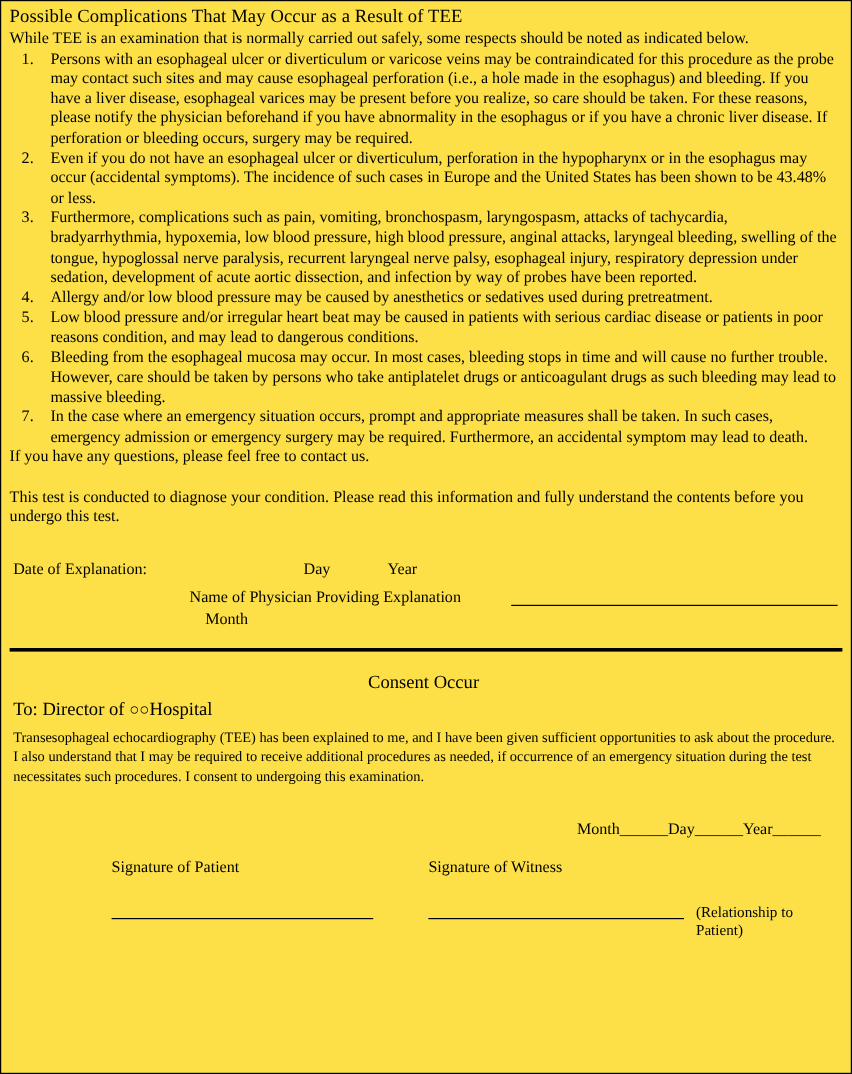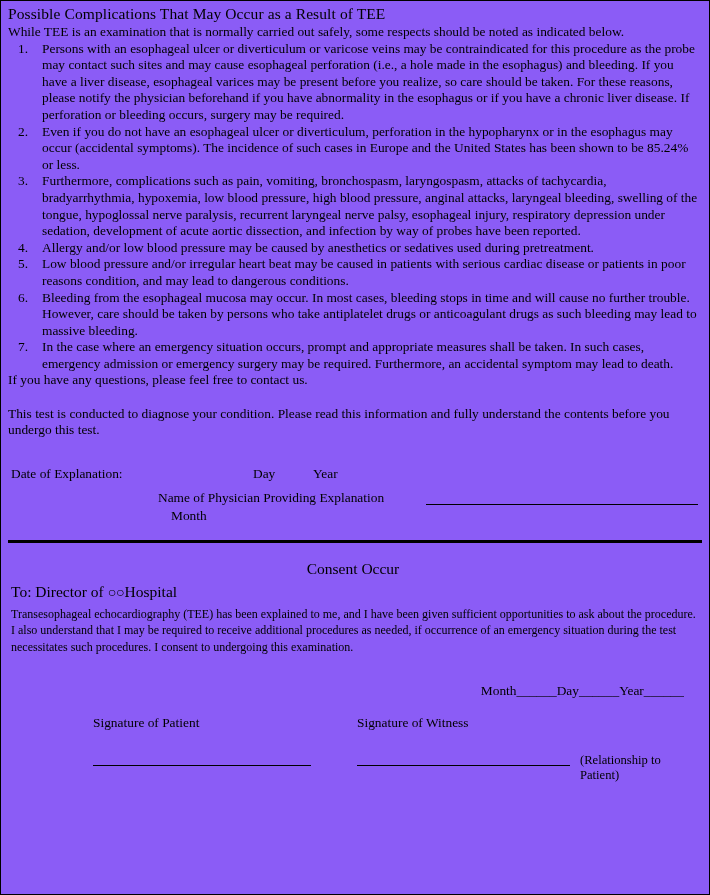--- a/index.html
+++ b/index.html
@@ -10,21 +10,21 @@
   body {
     font-family: "Liberation Serif", "DejaVu Serif", serif;
     color: #000000;
   }
   .page {
     position: relative;
     width: 710px;
     height: 895px;
     box-sizing: border-box;
     border: 1px solid #000000;
-    background: #8b5cf6;
+    background: #fde047;
     overflow: hidden;
   }
   .inner {
     position: absolute;
     left: 7px;
     top: 3px;
     width: 694px;
   }
 
   
@@ -73,21 +73,21 @@
     position: relative;
     height: 48px;
   }
   .date-row {
     position: relative;
     height: 20px;
   }
   .de-label { position: absolute; left: 3px; top: 0; }
   .de-month { position: absolute; left: 163px; top: 0; margin-top: 42px; }
   .de-day   { position: absolute; left: 245px; top: 0; }
-  .de-year  { position: absolute; left: 305px; top: 0; }
+  .de-year  { position: absolute; left: 315px; top: 0; }
 
   .physician-row {
     position: relative;
     height: 22px;
     margin-top: 4px;
   }
   .ph-label { position: absolute; left: 150px; top: 0; }
   .ph-rule {
     position: absolute;
     left: 418px;
@@ -186,21 +186,21 @@
 
     <div class="lead-line">While TEE is an examination that is normally carried out safely, some respects should be noted as indicated below.</div>
 
     <ol class="complications">
       <li>
         <span class="num">1.</span>
         <span>Persons with an esophageal ulcer or diverticulum or varicose veins may be contraindicated for this procedure as the probe may contact such sites and may cause esophageal perforation (i.e., a hole made in the esophagus) and bleeding. If you have a liver disease, esophageal varices may be present before you realize, so care should be taken. For these reasons, please notify the physician beforehand if you have abnormality in the esophagus or if you have a chronic liver disease. If perforation or bleeding occurs, surgery may be required.</span>
       </li>
       <li>
         <span class="num">2.</span>
-        <span>Even if you do not have an esophageal ulcer or diverticulum, perforation in the hypopharynx or in the esophagus may occur (accidental symptoms). The incidence of such cases in Europe and the United States has been shown to be 85.24% or less.</span>
+        <span>Even if you do not have an esophageal ulcer or diverticulum, perforation in the hypopharynx or in the esophagus may occur (accidental symptoms). The incidence of such cases in Europe and the United States has been shown to be 43.48% or less.</span>
       </li>
       <li>
         <span class="num">3.</span>
         <span>Furthermore, complications such as pain, vomiting, bronchospasm, laryngospasm, attacks of tachycardia, bradyarrhythmia, hypoxemia, low blood pressure, high blood pressure, anginal attacks, laryngeal bleeding, swelling of the tongue, hypoglossal nerve paralysis, recurrent laryngeal nerve palsy, esophageal injury, respiratory depression under sedation, development of acute aortic dissection, and infection by way of probes have been reported.</span>
       </li>
       <li>
         <span class="num">4.</span>
         <span>Allergy and/or low blood pressure may be caused by anesthetics or sedatives used during pretreatment.</span>
       </li>
       <li>

